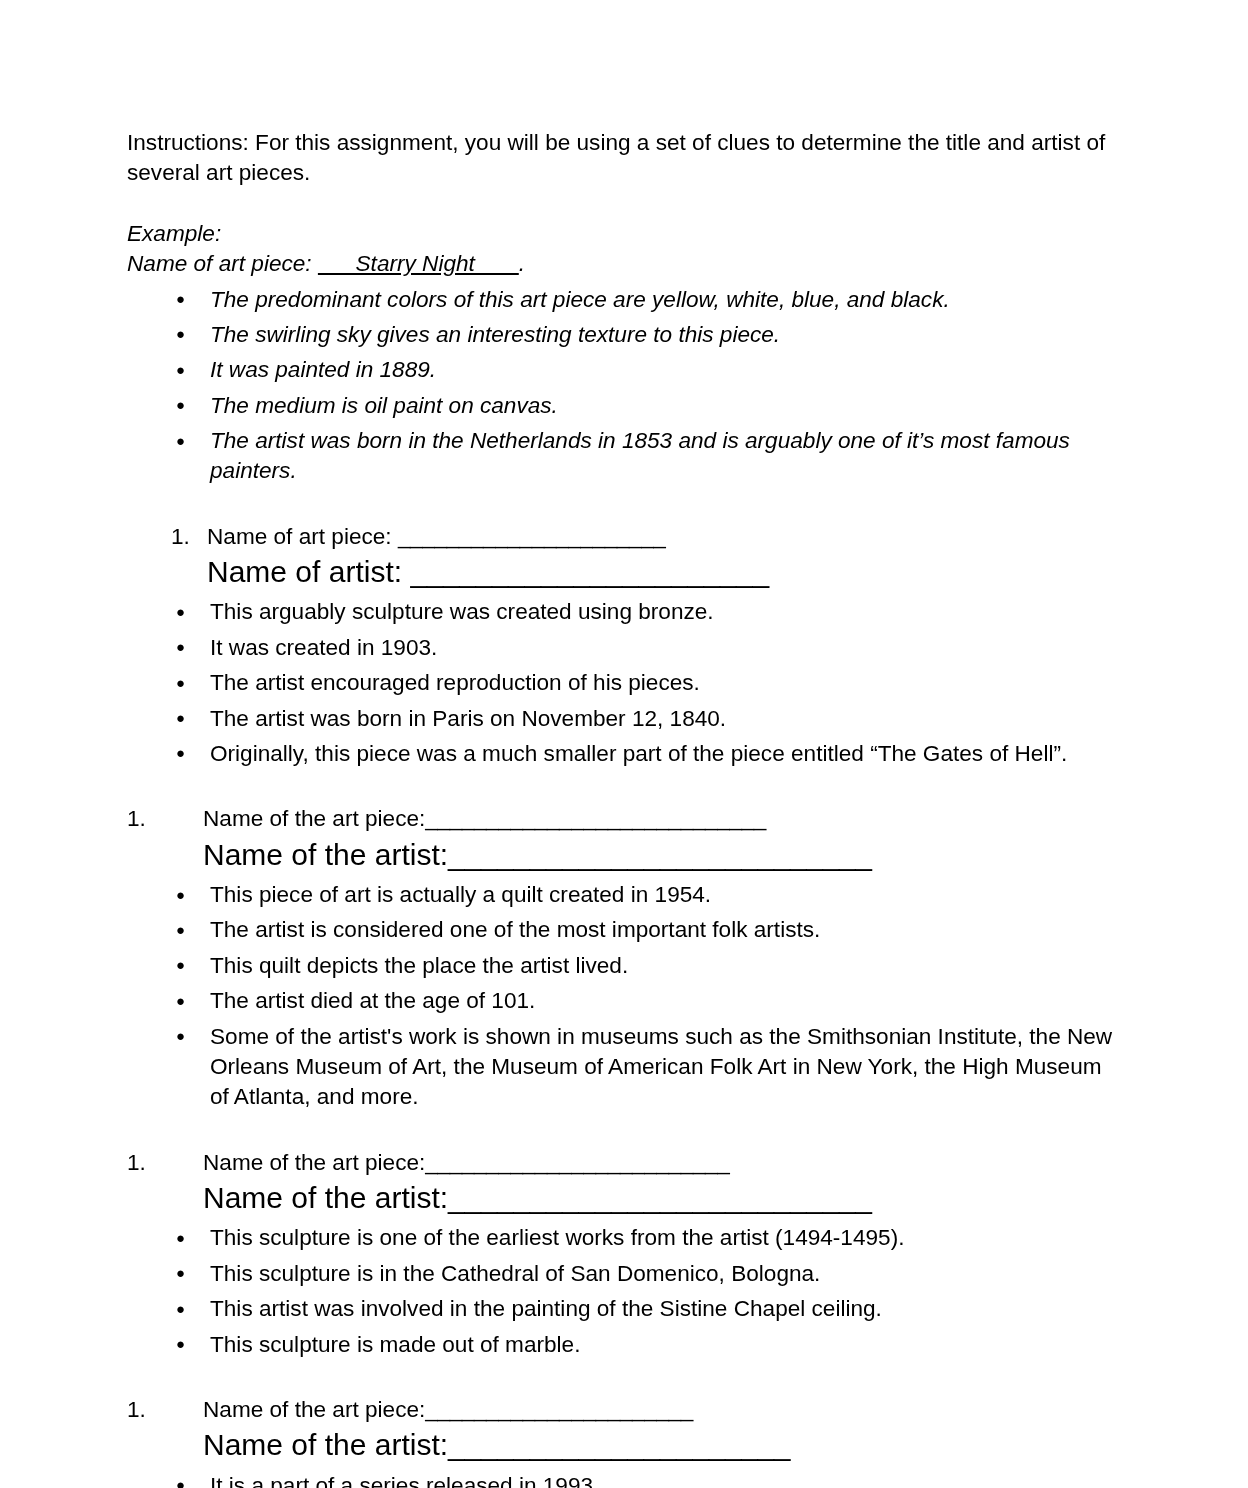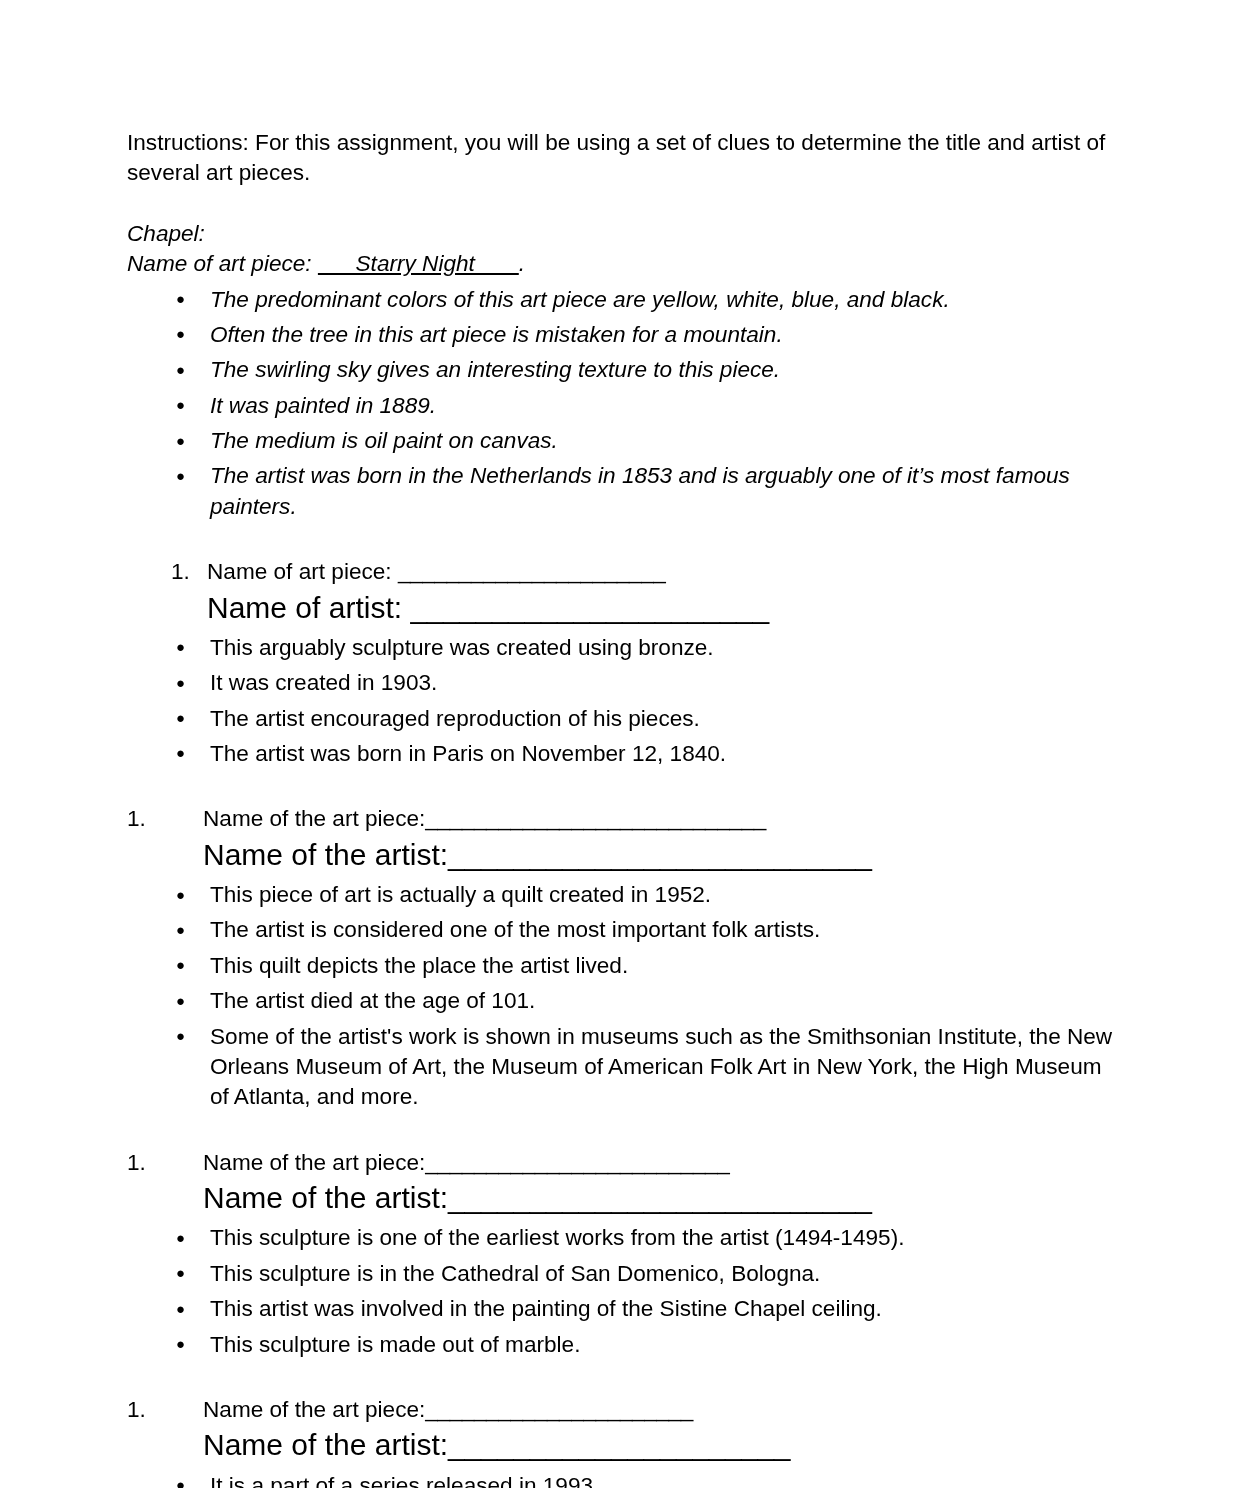--- a/index.html
+++ b/index.html
@@ -113,60 +113,60 @@
 <body>
 
 <div class="page">
   <div class="sheet">
 
 
     <p class="para">Instructions: For this assignment, you will be using a set of clues to determine the title and artist of several art pieces.</p>
 
     <div class="blank-line"></div>
 
-    <p class="para italic">Chapel:</p>
+    <p class="para italic">Example:</p>
 
     <p class="para italic"><span>Name of art piece: </span><span class="fill">      Starry Night       </span><span>.</span></p>
 
 
     <ul class="clues italic">
       <li>The predominant colors of this art piece are yellow, white, blue, and black.</li>
-      <li>Often the tree in this art piece is mistaken for a mountain.</li>
       <li>The swirling sky gives an interesting texture to this piece.</li>
       <li>It was painted in 1889.</li>
       <li>The medium is oil paint on canvas.</li>
       <li>The artist was born in the Netherlands in 1853 and is arguably one of it’s most famous painters.</li>
     </ul>
 
     <div class="gap-md"></div>
 
     <div>
       <div class="qrow indent-a">
         <span class="num">1.</span>
         <div class="qtext"><span>Name of art piece: </span><span class="rule">______________________</span></div>
       </div>
       <div class="qsub"><span>Name of artist: </span><span class="rule">______________________</span></div>
       <ul class="clues">
         <li>This arguably sculpture was created using bronze.</li>
         <li>It was created in 1903.</li>
         <li>The artist encouraged reproduction of his pieces.</li>
         <li>The artist was born in Paris on November 12, 1840.</li>
+        <li>Originally, this piece was a much smaller part of the piece entitled “The Gates of Hell”.</li>
       </ul>
     </div>
 
     <div class="gap-md"></div>
 
     <div>
       <div class="qrow indent-b">
         <span class="num">1.</span>
         <div class="qtext"><span>Name of the art piece:</span><span class="rule">____________________________</span></div>
       </div>
       <div class="qsub"><span>Name of the artist:</span><span class="rule">__________________________</span></div>
       <ul class="clues">
-        <li>This piece of art is actually a quilt created in 1952.</li>
+        <li>This piece of art is actually a quilt created in 1954.</li>
         <li>The artist is considered one of the most important folk artists.</li>
         <li>This quilt depicts the place the artist lived.</li>
         <li>The artist died at the age of 101.</li>
         <li>Some of the artist's work is shown in museums such as the Smithsonian Institute, the New Orleans Museum of Art, the Museum of American Folk Art in New York, the High Museum of Atlanta, and more.</li>
       </ul>
     </div>
 
     <div class="gap-md"></div>
 
     <div>

